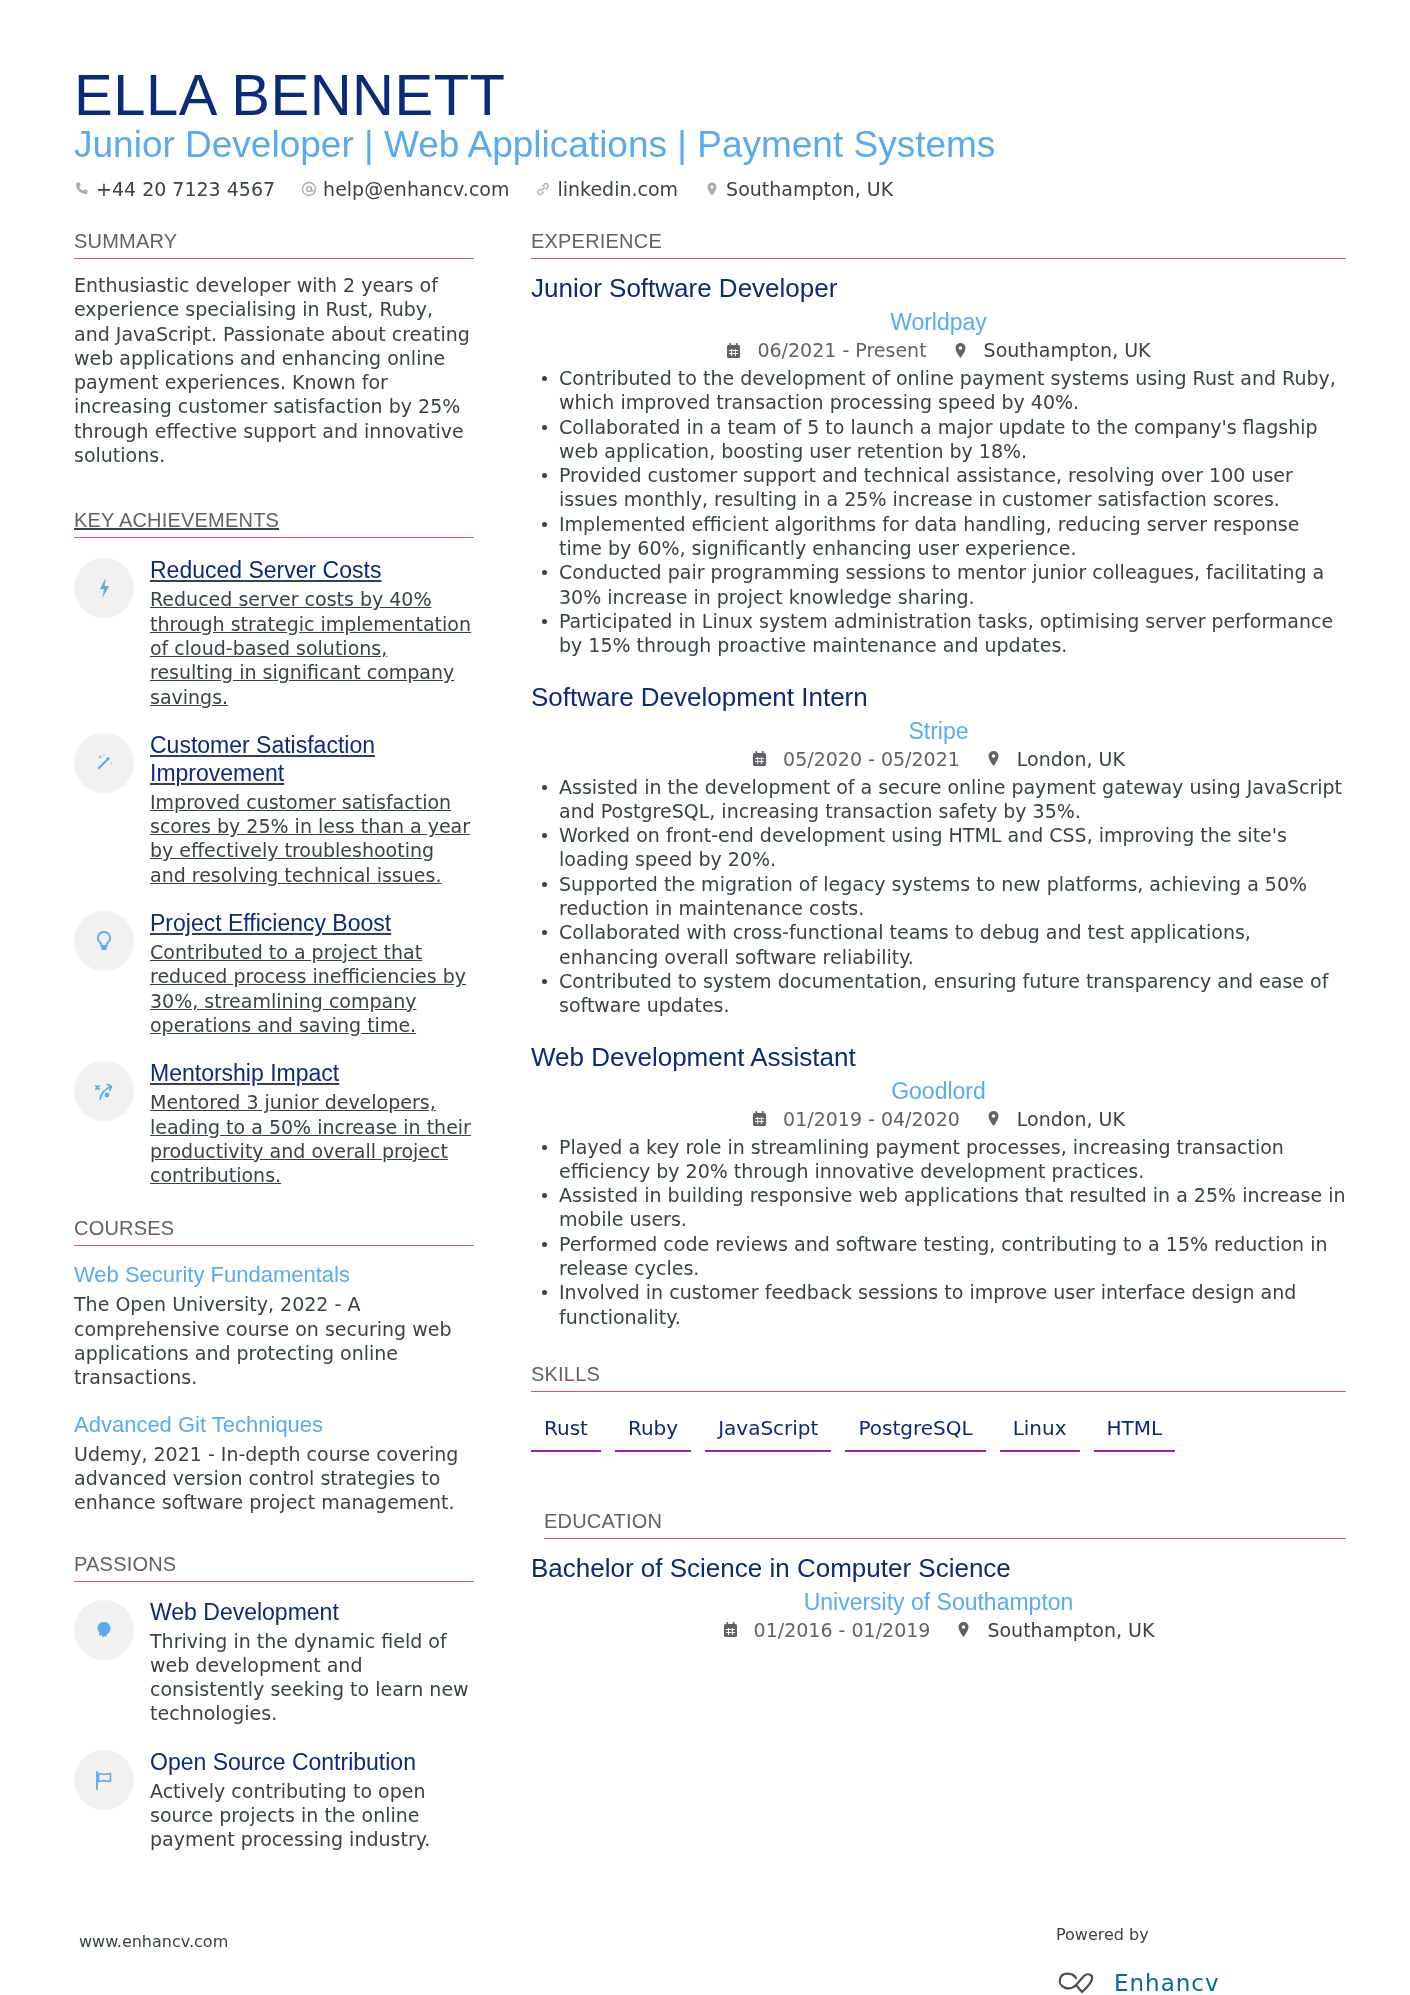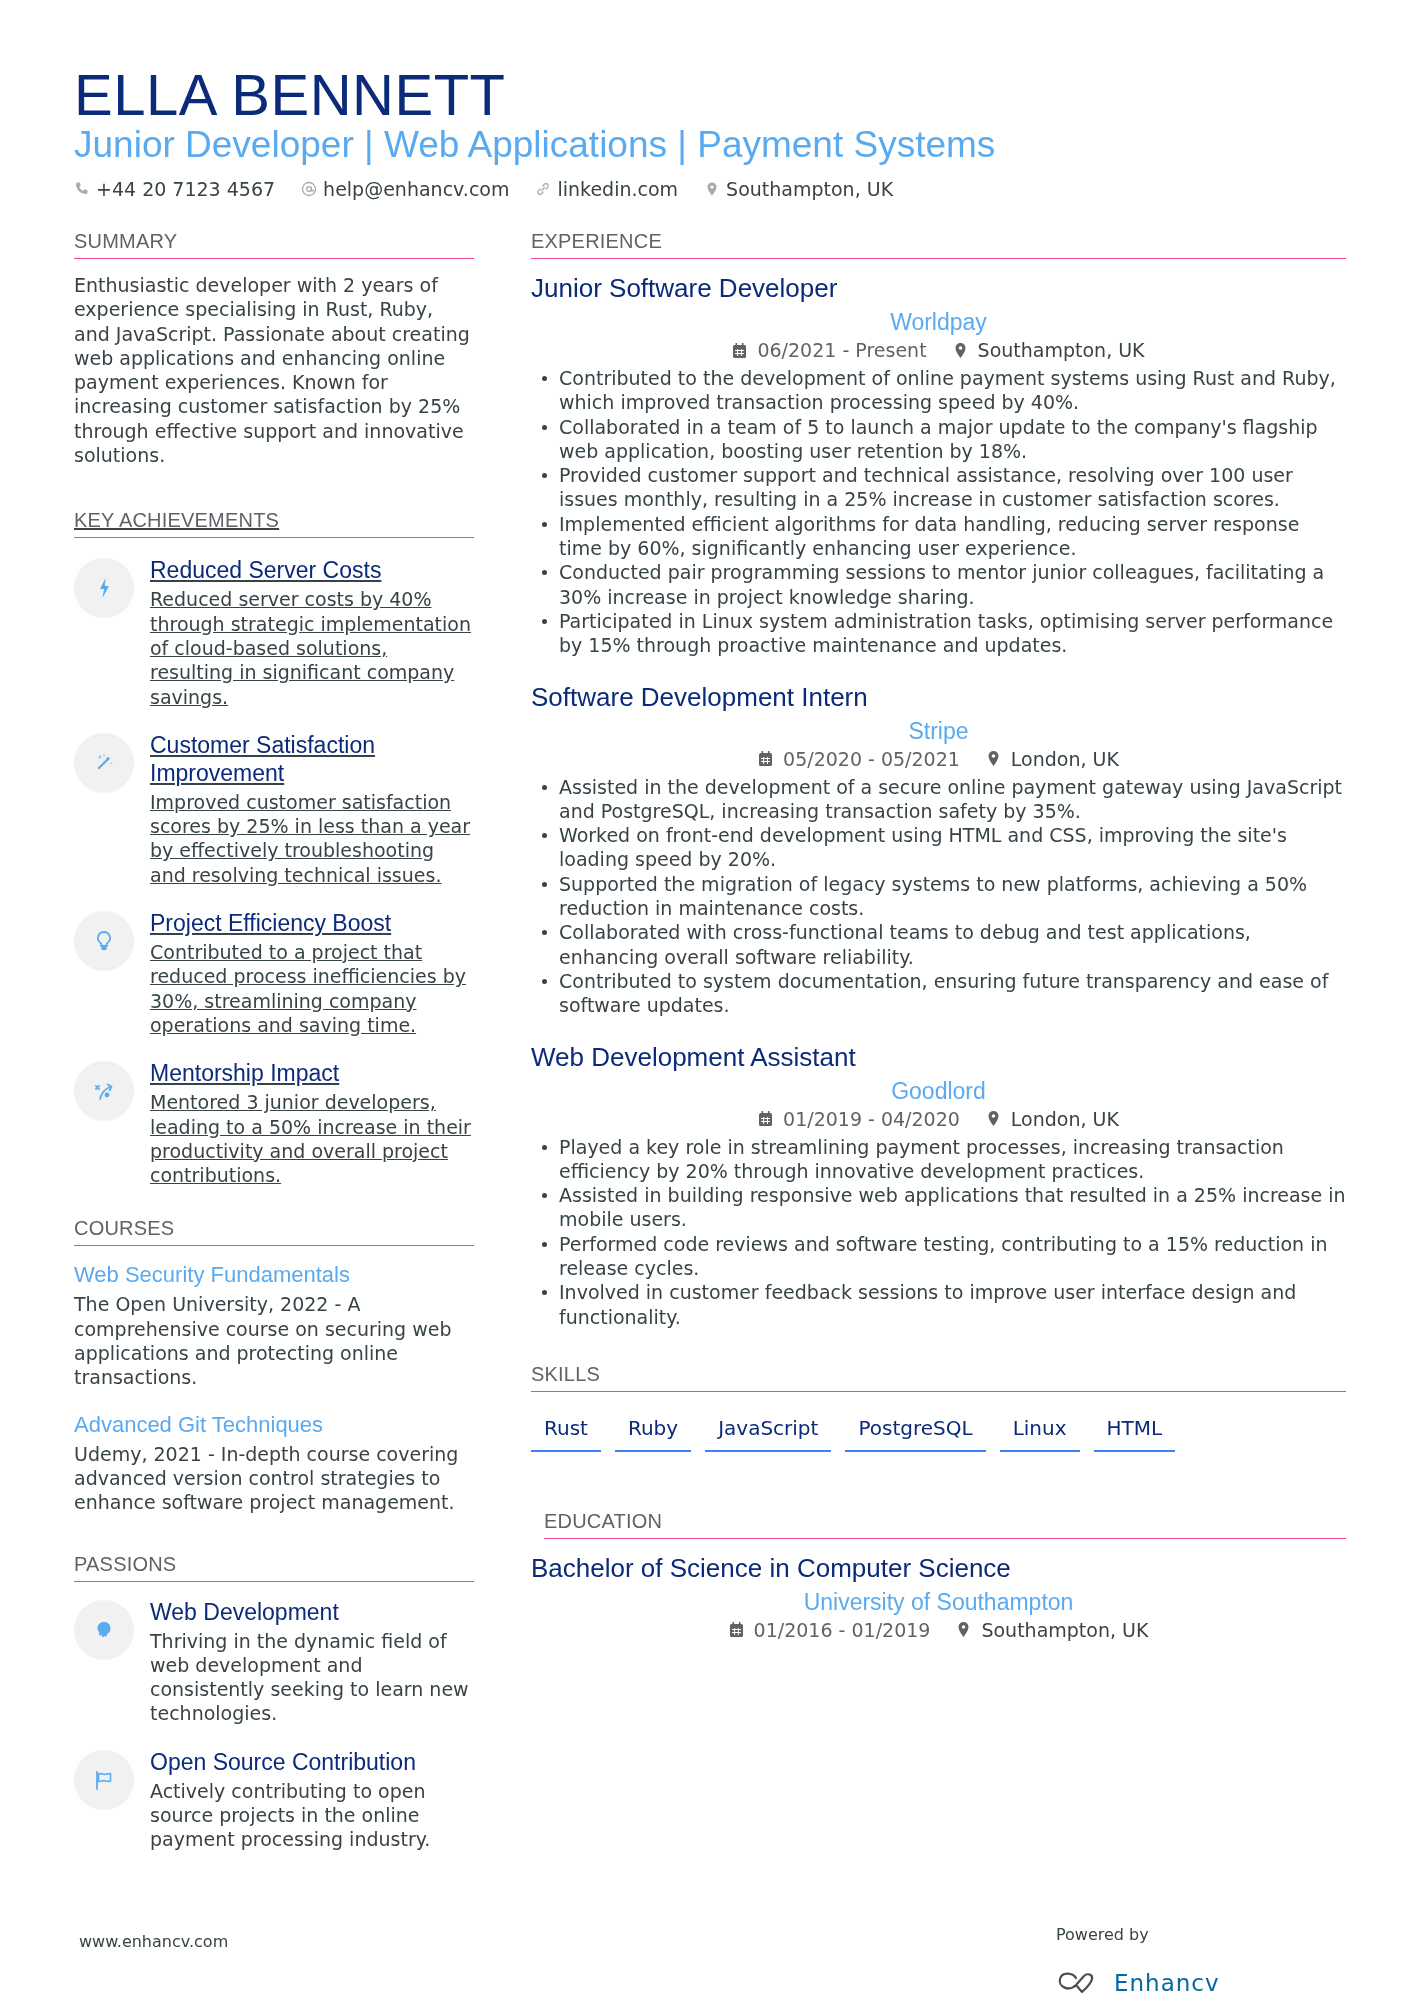--- a/index.html
+++ b/index.html
@@ -28,29 +28,29 @@
   .ach-title { font-family: "Liberation Sans", sans-serif; font-size: 23px; line-height: 28px; color: #0b2a7a; margin-bottom: 3px; }
 
   .course { margin-bottom: 20px; }
   .course-title { font-family: "Liberation Sans", sans-serif; font-size: 22px; line-height: 30px; color: #5aaaf0; margin-bottom: 2px; }
 
   .job { margin-bottom: 22px; }
   .job-title { font-family: "Liberation Sans", sans-serif; font-size: 26px; line-height: 34px; color: #0b2a7a; }
   .job-sub { display: flex; justify-content: space-between; align-items: center; margin-top: 2px; flex-direction: column; }
   .company { font-family: "Liberation Sans", sans-serif; font-size: 23px; line-height: 30px; color: #5aaaf0; }
   .meta { display: flex; gap: 26px; font-size: 19px; line-height: 26px; color: #5f6367; }
-  .meta-item { display: flex; align-items: center; gap: 10px; }
+  .meta-item { display: flex; align-items: center; gap: 16px; }
   .meta-item.loc { color: #384347; }
   .meta-item svg { width: 15px; height: 17px; }
   .bullets { list-style: none; margin-top: 3px; }
   .bullets li { position: relative; padding-left: 28px; font-size: 19px; line-height: 24.3px; color: #384347; }
   .bullets li::before { content: ""; position: absolute; left: 11px; top: 10px; width: 5px; height: 5px; border-radius: 50%; background: #384347; }
 
   .skills { display: flex; gap: 14px; flex-wrap: wrap; margin-top: 22px; }
-  .skill { font-size: 20px; line-height: 28px; color: #0b2a7a; padding: 0 13px 8px 13px; border-bottom: 2px solid #3b82f6; }
+  .skill { font-size: 20px; line-height: 28px; color: #0b2a7a; padding: 0 13px 8px 13px; border-bottom: 2px solid #a21caf; }
 
   #footer-left { position: absolute; left: 79px; top: 1932px; font-size: 16px; color: #384347; }
   #footer-right { position: absolute; left: 1056px; top: 1925px; display: flex; align-items: flex-start; gap: 26px; flex-direction: column; }
   #powered { font-size: 16px; color: #384347; }
   #brand { display: flex; align-items: center; gap: 12px; }
   #brand-name { font-family: "DejaVu Sans", sans-serif; font-size: 23px; color: #0369a1; letter-spacing: 1px; font-weight: 400; }
 </style>
 </head>
 <body>
 

